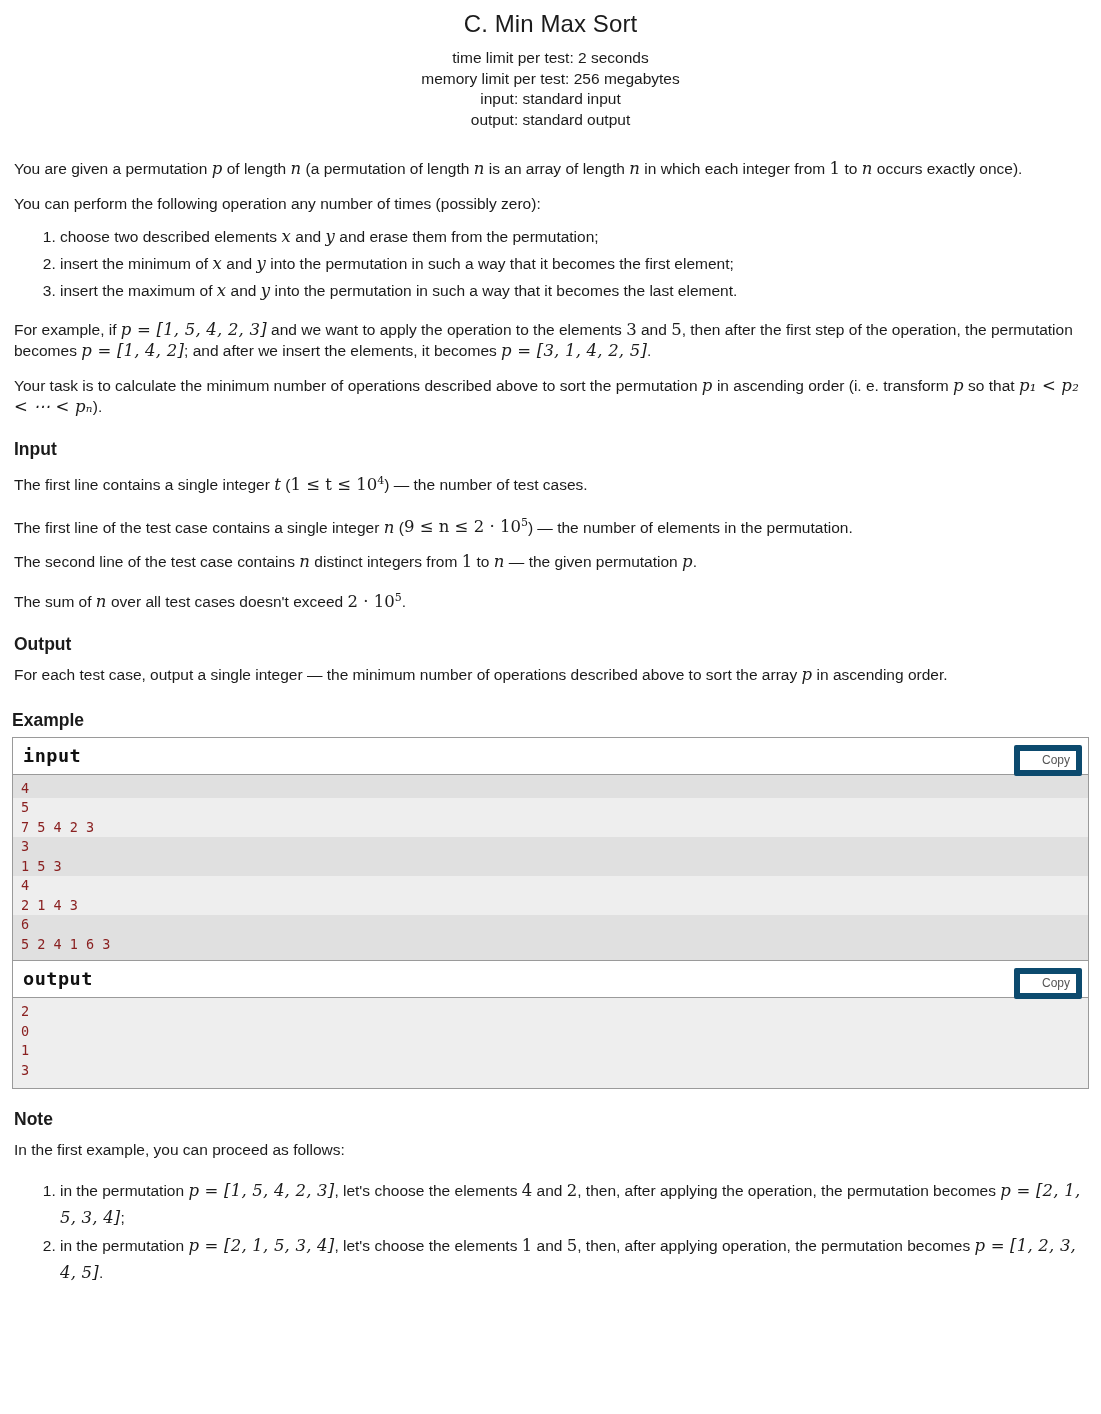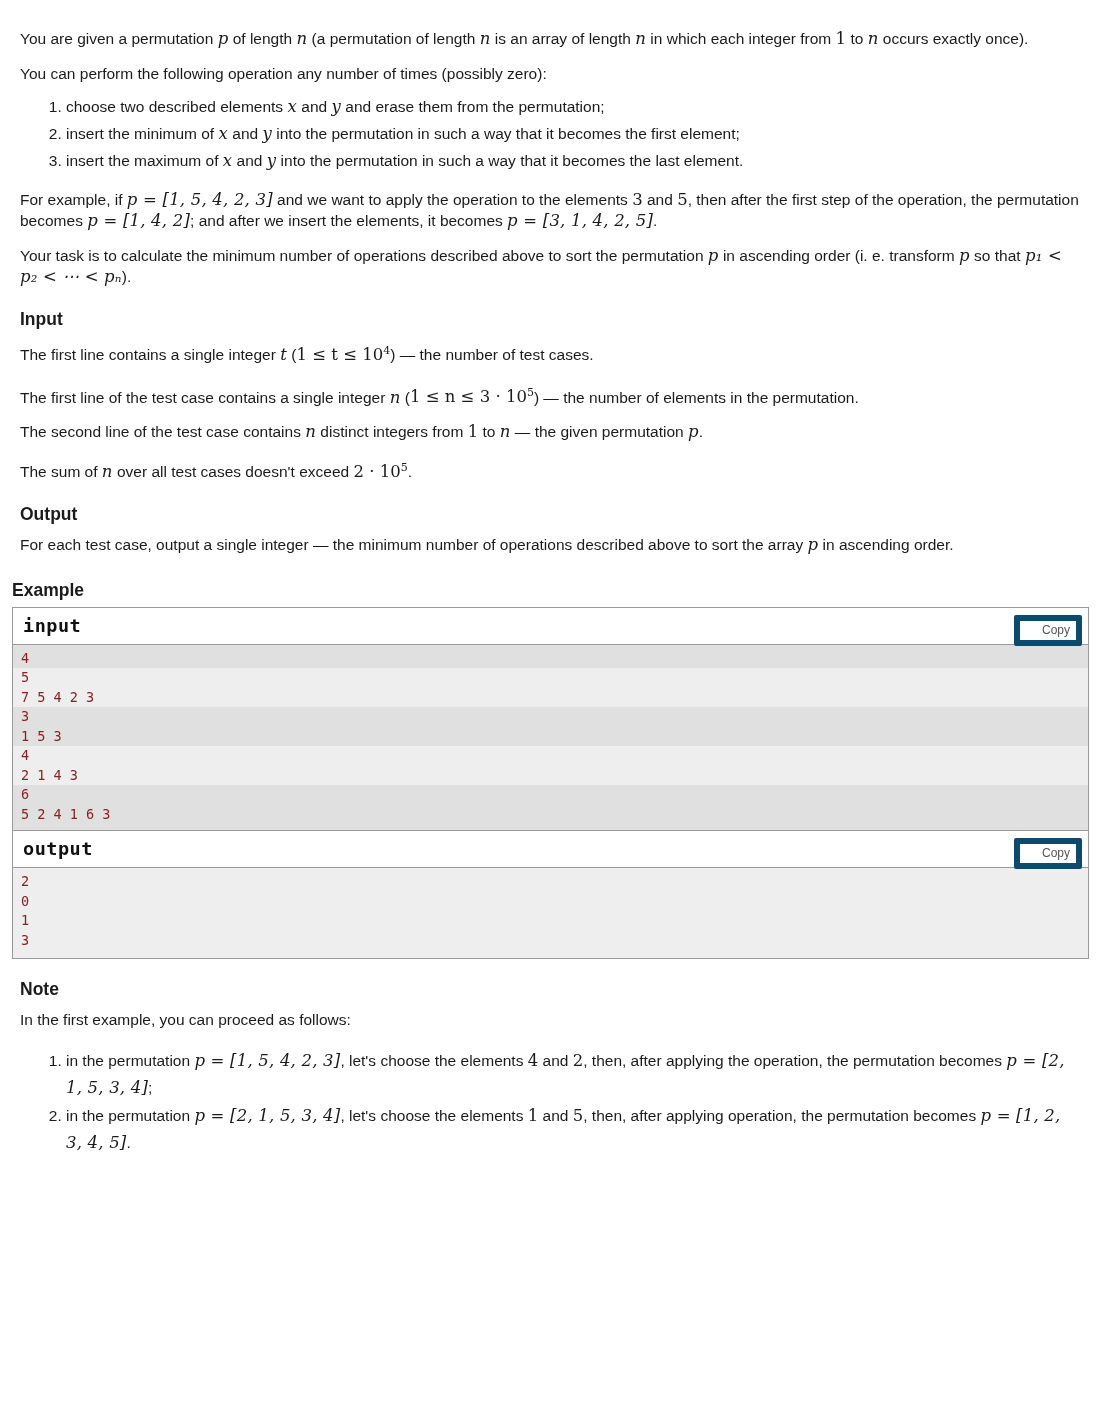--- a/index.html
+++ b/index.html
@@ -35,21 +35,21 @@
   }
   .limit-line {
     font-size: 15.5px;
     line-height: 20.5px;
     color: #1b1b1b;
     padding: 0;
   }
 
   
   .statement {
-    padding: 0 20px;
+    padding: 0 14px;
     box-sizing: border-box;
   }
   .para {
     font-size: 15.5px;
     line-height: 21px;
     margin: 0;
     padding: 14px 0 0 0;
     color: #1b1b1b;
   }
   .para.first { padding-top: 28px; }
@@ -164,20 +164,27 @@
   .io-group.odd  { background: #e0e0e0; }
   .io-group.even { background: #eeeeee; }
   .io-group div { padding-left: 0; }
   .io-body.striped { padding: 0; }
 </style>
 </head>
 <body>
 
 <div class="page">
 
+  <div class="problem-header">
+    <div class="problem-title">C. Min Max Sort</div>
+    <div class="limit-line">time limit per test: 2 seconds</div>
+    <div class="limit-line">memory limit per test: 256 megabytes</div>
+    <div class="limit-line">input: standard input</div>
+    <div class="limit-line">output: standard output</div>
+  </div>
 
   <div class="statement">
 
     <p class="para first"><span>You are given a permutation </span><span class="m">p</span><span> of length </span><span class="m">n</span><span> (a permutation of length </span><span class="m">n</span><span> is an array of length </span><span class="m">n</span><span> in which each integer from </span><span class="mn">1</span><span> to </span><span class="m">n</span><span> occurs exactly once).</span></p>
 
     <p class="para">You can perform the following operation any number of times (possibly zero):</p>
 
     <ol class="oplist">
       <li><span>choose two described elements </span><span class="m">x</span><span> and </span><span class="m">y</span><span> and erase them from the permutation;</span></li>
       <li><span>insert the minimum of </span><span class="m">x</span><span> and </span><span class="m">y</span><span> into the permutation in such a way that it becomes the first element;</span></li>
@@ -185,21 +192,21 @@
     </ol>
 
     <p class="para"><span>For example, if </span><span class="m">p = [1, 5, 4, 2, 3]</span><span> and we want to apply the operation to the elements </span><span class="mn">3</span><span> and </span><span class="mn">5</span><span>, then after the first step of the operation, the permutation becomes </span><span class="m">p = [1, 4, 2]</span><span>; and after we insert the elements, it becomes </span><span class="m">p = [3, 1, 4, 2, 5]</span><span>.</span></p>
 
     <p class="para"><span>Your task is to calculate the minimum number of operations described above to sort the permutation </span><span class="m">p</span><span> in ascending order (i. e. transform </span><span class="m">p</span><span> so that </span><span class="m">p₁ &lt; p₂ &lt; ⋯ &lt; pₙ</span><span>).</span></p>
 
     <div class="section-title">Input</div>
 
     <p class="section-para"><span>The first line contains a single integer </span><span class="m">t</span><span> (</span><span class="mn"><span>1 ≤ t ≤ 10</span><sup>4</sup></span><span>) — the number of test cases.</span></p>
 
-    <p class="para"><span>The first line of the test case contains a single integer </span><span class="m">n</span><span> (</span><span class="mn"><span>1 ≤ n ≤ 3 · 10</span><sup>5</sup></span><span>) — the number of elements in the permutation.</span></p>
+    <p class="para"><span>The first line of the test case contains a single integer </span><span class="m">n</span><span> (</span><span class="mn"><span>9 ≤ n ≤ 2 · 10</span><sup>5</sup></span><span>) — the number of elements in the permutation.</span></p>
 
     <p class="para"><span>The second line of the test case contains </span><span class="m">n</span><span> distinct integers from </span><span class="mn">1</span><span> to </span><span class="m">n</span><span> — the given permutation </span><span class="m">p</span><span>.</span></p>
 
     <p class="para"><span>The sum of </span><span class="m">n</span><span> over all test cases doesn't exceed </span><span class="mn"><span>2 · 10</span><sup>5</sup></span><span>.</span></p>
 
     <div class="section-title">Output</div>
     <p class="section-para"><span>For each test case, output a single integer — the minimum number of operations described above to sort the array </span><span class="m">p</span><span> in ascending order.</span></p>
   </div>
 
   <div class="sample-tests">

